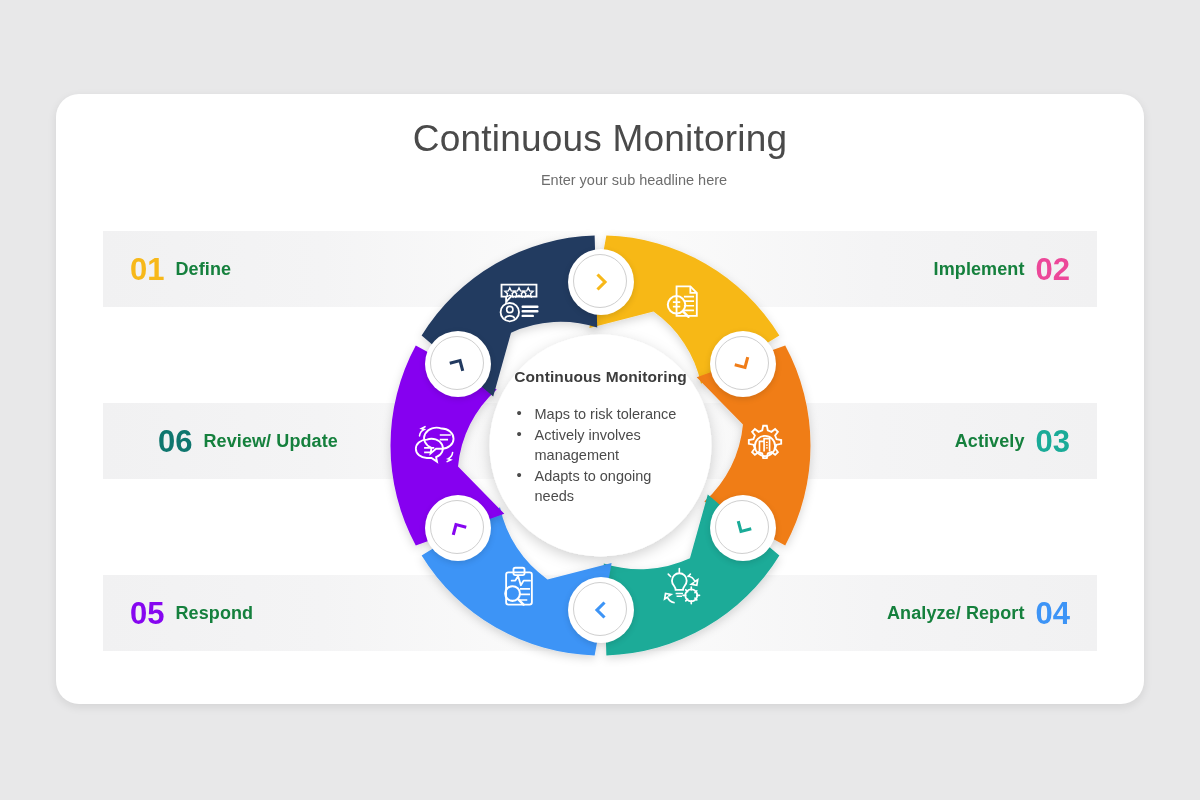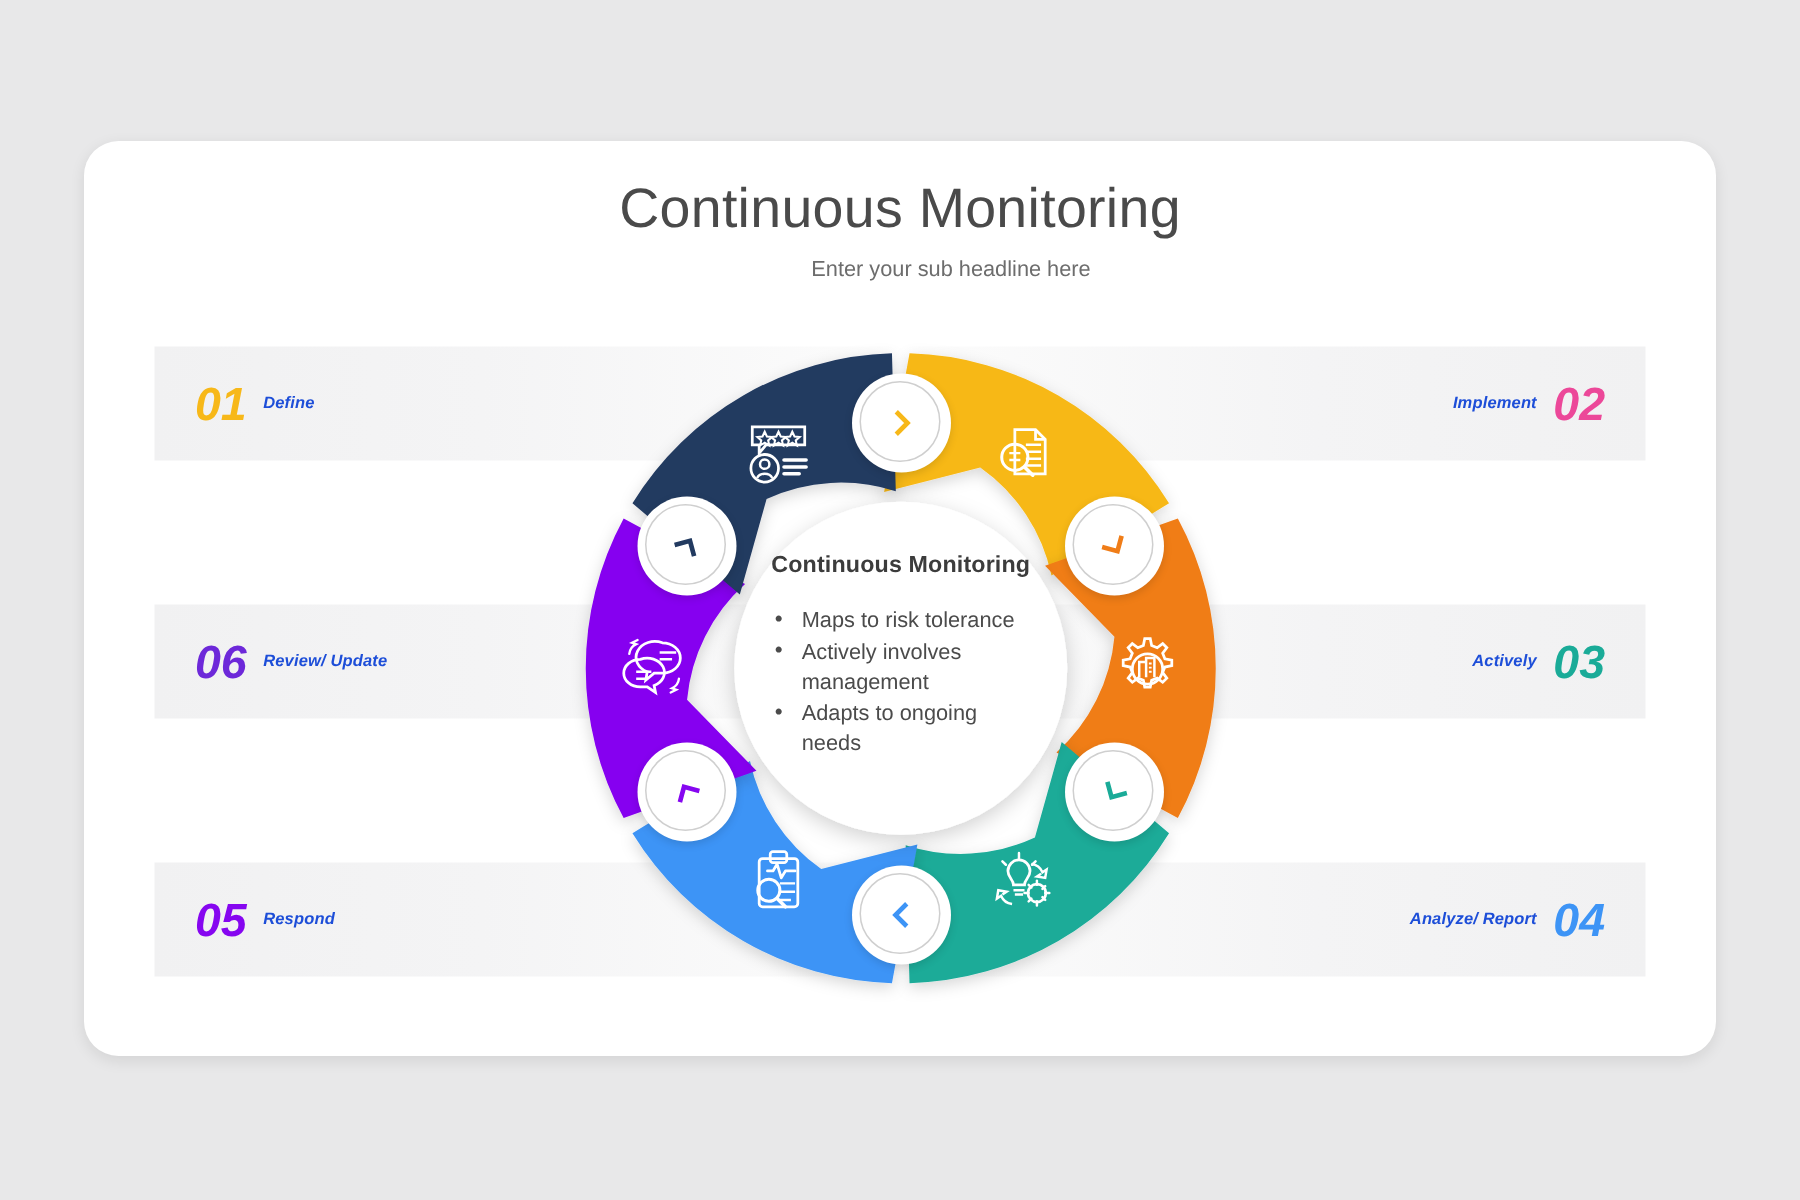--- a/index.html
+++ b/index.html
@@ -18,37 +18,37 @@
   #page-title{
     position:absolute;left:0;top:24px;width:1088px;text-align:center;
     font-size:37px;font-weight:400;color:#4a4a4a;letter-spacing:.2px;
   }
   #page-subtitle{
     position:absolute;left:0;top:78px;width:1156px;text-align:center;
     font-size:14.5px;color:#6d6d6d;font-weight:400;
   }
   
   .row-band{
-    position:absolute;left:47px;width:994px;height:76px;font-style:italic;
+    position:absolute;left:47px;width:994px;height:76px;
   }
   .row-band .band-bg{
     position:absolute;inset:0;
     background:linear-gradient(to right,#f1f1f2 0%,#f4f4f5 22%,#fbfbfb 46%,#ffffff 50%,#fbfbfb 54%,#f4f4f5 78%,#f1f1f2 100%);
   }
   .row-band.r1{top:137px;}
   .row-band.r2{top:309px;}
   .row-band.r3{top:481px;}
   .side-label{
     position:absolute;top:0;height:76px;display:flex;align-items:center;
     gap:11px;
   }
   .side-label.left{left:27px;}
   .side-label.right{right:27px;}
   .step-num{font-size:31px;font-weight:700;line-height:1;}
-  .step-text{font-size:11px;font-weight:700;color:#1d4ed8;letter-spacing:.1px;}
+  .step-text{font-size:18px;font-weight:700;color:#15803d;letter-spacing:.1px;}
 
   
   #wheel-wrap{
     position:absolute;left:317px;top:124px;width:455px;height:455px;
   }
   #wheel-svg{position:absolute;left:0;top:0;}
   
   #center-content{
     position:absolute;left:50%;top:50%;transform:translate(-50%,-50%);
     width:212px;text-align:left;pointer-events:none;
@@ -96,21 +96,21 @@
     </div>
     <div class="side-label right">
       <span class="step-text">Implement</span>
       <span class="step-num" style="color: #ec4899;">02</span>
     </div>
   </div>
 
   <div class="row-band r2">
     <div class="band-bg"></div>
     <div class="side-label left">
-      <span class="step-num" style="color: #6d28d9;">06</span>
+      <span class="step-num" style="color: #0f766e; margin-left: 28px;">06</span>
       <span class="step-text">Review/ Update</span>
     </div>
     <div class="side-label right">
       <span class="step-text">Actively</span>
       <span class="step-num" style="color: rgb(26, 171, 152);">03</span>
     </div>
   </div>
 
   <div class="row-band r3">
     <div class="band-bg"></div>

